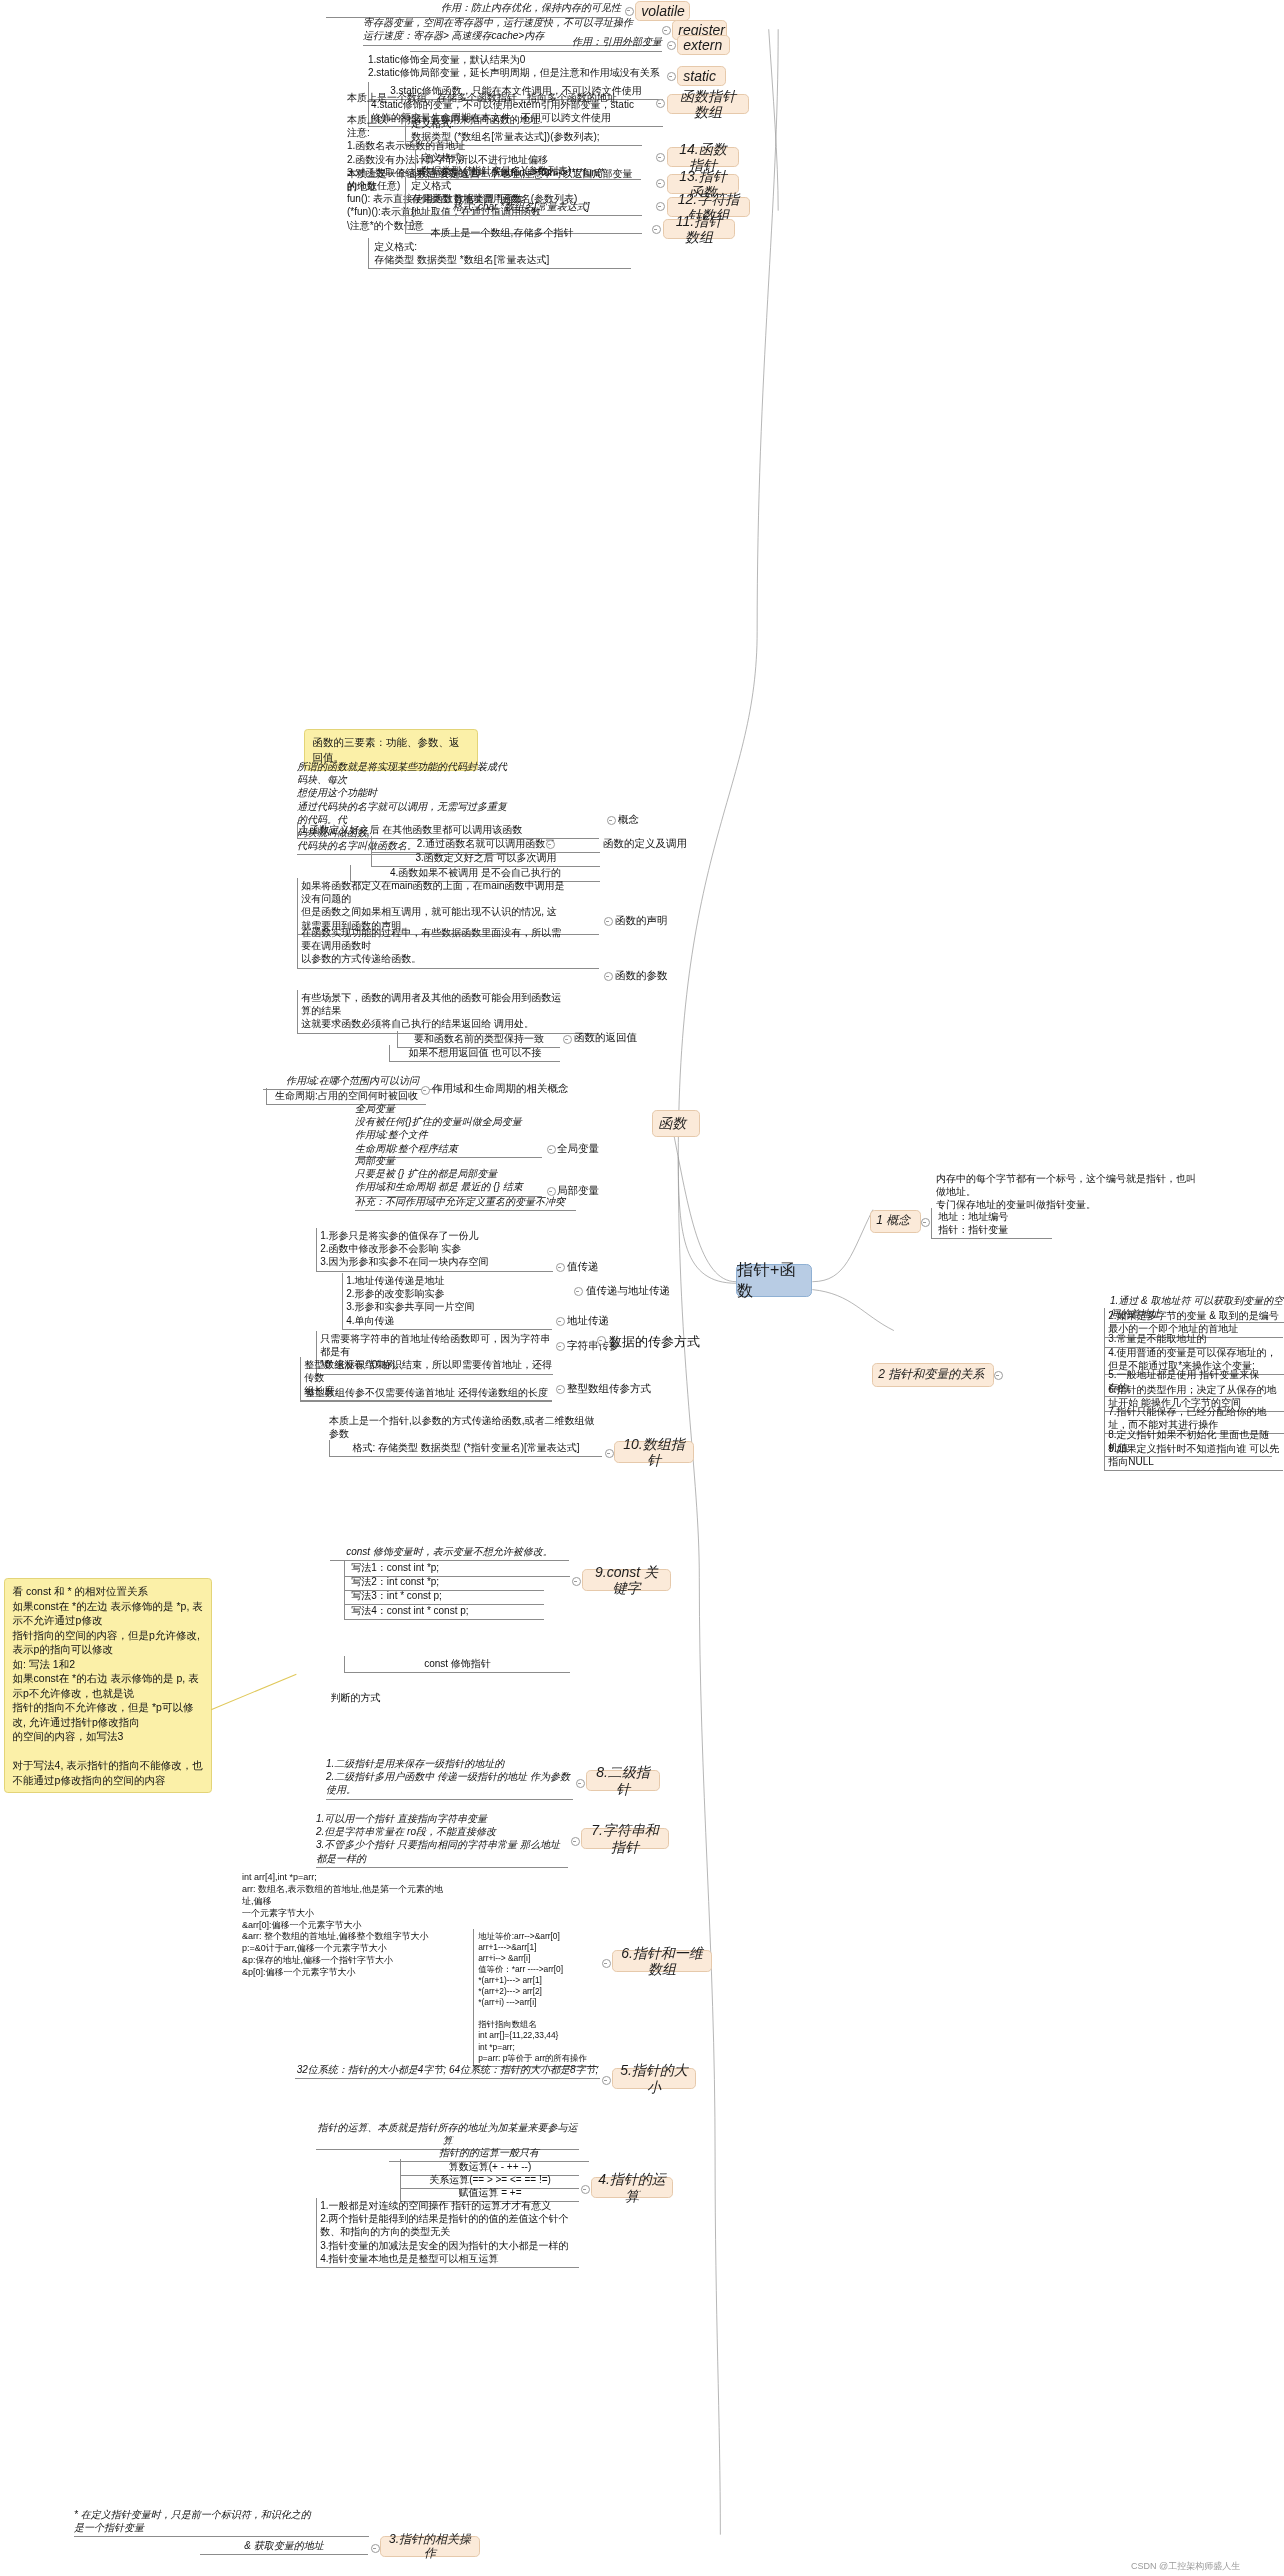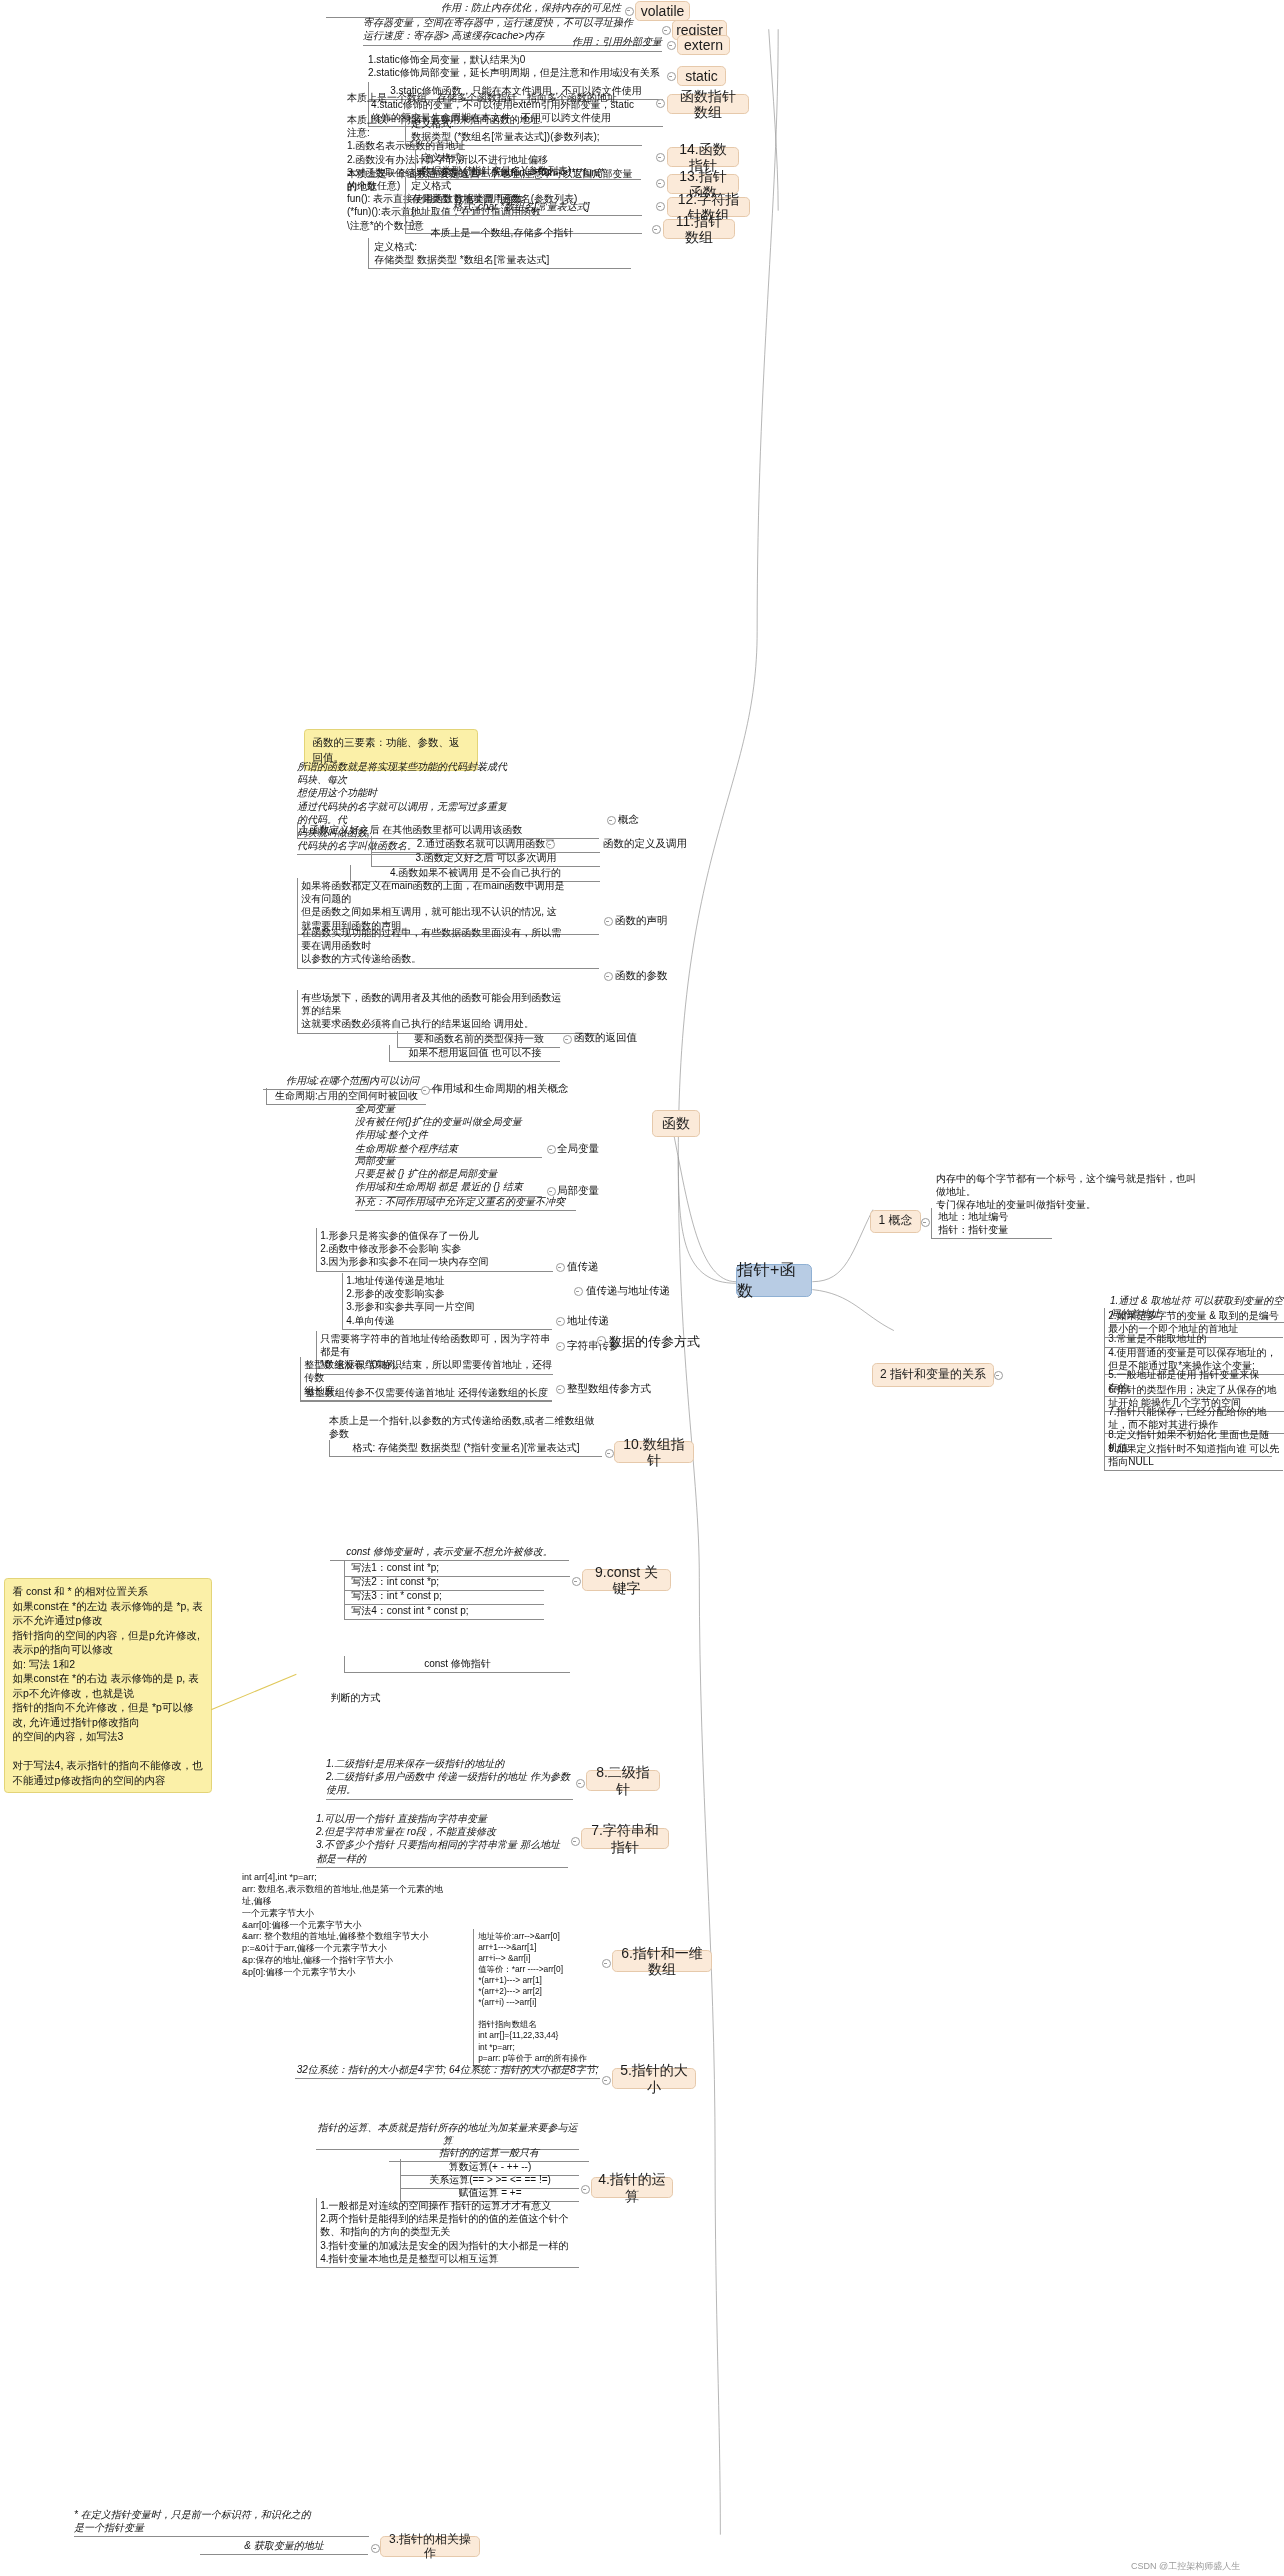--- a/index.html
+++ b/index.html
@@ -10,22 +10,22 @@
   
   .node{position:absolute;box-sizing:border-box;}
 
   
   .root{background:#b8cce4;border:0.5px solid #8fb0d3;border-radius:5.3px;
         display:flex;align-items:center;justify-content:center;
         font-size:16px;color:#1a1a1a;letter-spacing:0.5px;}
 
   
   .topic{background:#fbead9;border:0.5px solid #e6c9ab;border-radius:4.7px;
-         display:flex;align-items:center;justify-content:center;
-         font-size:14px;color:#1b1b1b;padding:1.1px 5.3px;text-align:center;line-height:1.15;}
+         display:flex;align-items:center;justify-content:flex-start;
+         font-size:14px;color:#1b1b1b;padding:1.1px 5.3px;text-align:center;line-height:1.15;font-style:italic;}
   .topic.small{font-size:12px;}
 
   
   .plain{font-size:10px;line-height:1.32;color:#101010;white-space:pre-line;}
   .plain.c{text-align:center;}
   .plain.r{text-align:right;}
   .plain.l{text-align:left;}
 
   
   .ul{border-bottom:0.7px solid #8c8c8c;font-style:italic;}

